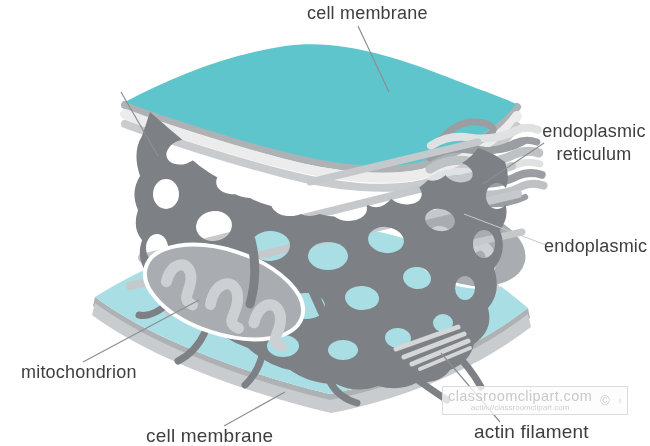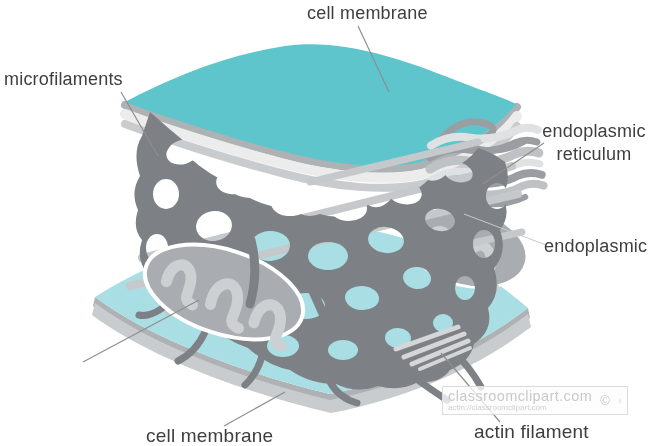--- a/index.html
+++ b/index.html
@@ -14,21 +14,21 @@
     white-space:nowrap;letter-spacing:.2px;
   }
   .lbl.center{text-align:center;white-space:normal;}
   .er-block{width:116px;line-height:23px;}
   .watermark{
     position:absolute;left:442px;top:386px;width:186px;height:29px;
     border:1px solid var(--c-watermark_border,#dcdcdc);
     background:rgba(252,252,252,.78);
     display:flex;align-items:center;padding:0 5px;box-sizing:border-box;
   }
-  .wm-col{display:flex;flex-direction:column;align-items:flex-start;line-height:11px;}
+  .wm-col{display:flex;flex-direction:column;align-items:center;line-height:11px;}
   .wm-site{font-size:14.5px;color:var(--c-watermark_text,#c9c9c9);letter-spacing:.4px;line-height:14px;}
   .wm-url{font-size:8px;color:var(--c-watermark_url,#cfcfcf);line-height:9px;}
   .wm-c{font-size:13px;color:var(--c-watermark_text,#c9c9c9);margin-left:8px;}
   .wm-fig{margin-left:8px;}
 </style>
 </head>
 <body>
 
 <div class="stage">
 
@@ -153,29 +153,29 @@
       <line x1="544" y1="143" x2="483" y2="184"></line>
       <line x1="546" y1="245" x2="464" y2="214" style="stroke:var(--c-leader_light,#c8c8c8);stroke-width:1"></line>
       <line x1="83" y1="362" x2="199" y2="300"></line>
       <line x1="500" y1="422" x2="441" y2="353"></line>
       <line x1="224" y1="426" x2="285" y2="392"></line>
     </g>
   </svg>
 
   <div class="lbl" style="left:307px;top:3px;">cell membrane</div>
 
-  <div class="lbl" style="left:4px;top:69px;">microfilaments</div>
 
   <div class="lbl center er-block" style="left:536px;top:120px;">
     <div>endoplasmic</div>
     <div>reticulum</div>
   </div>
 
   <div class="lbl" style="left:544px;top:236px;">endoplasmic</div>
 
+  <div class="lbl" style="left:21px;top:362px;">mitochondrion</div>
 
   <div class="lbl" style="left:474px;top:422px;font-size:19px;">actin filament</div>
 
   <div class="lbl" style="left:146px;top:426px;font-size:19px;">cell membrane</div>
 
   <div class="watermark">
     <div class="wm-col">
       <div class="wm-site">classroomclipart.com</div>
       <div class="wm-url">actin://classroomclipart.com</div>
     </div>

